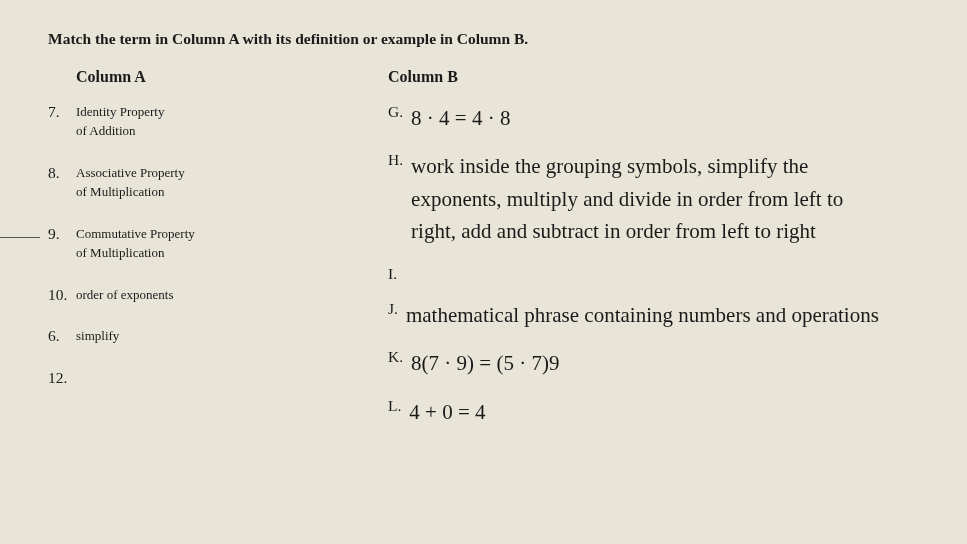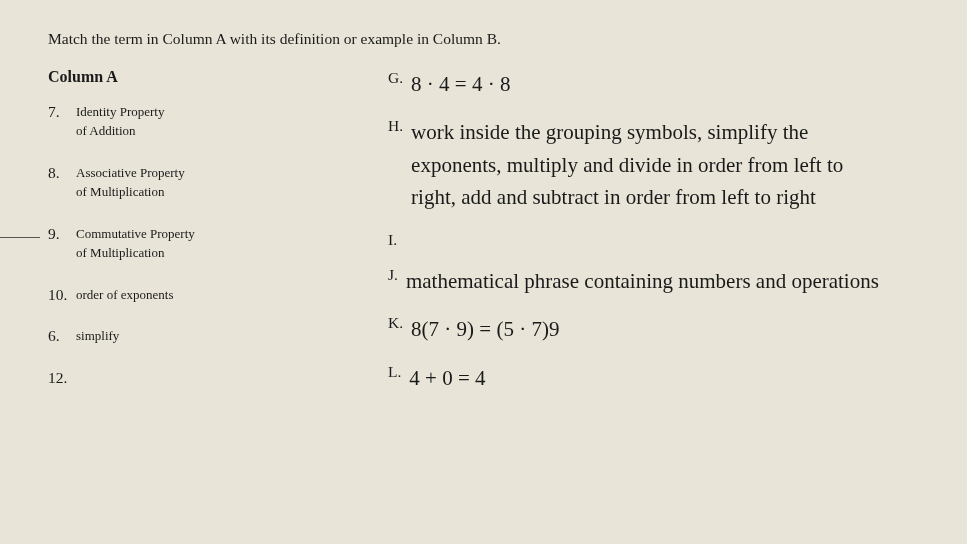--- a/index.html
+++ b/index.html
@@ -27,21 +27,21 @@
     }
 
     .instructions {
       font-size: 15.5px;
       margin-bottom: 18px;
       font-weight: normal;
       line-height: 1.4;
     }
 
     .instructions strong {
-      font-weight: normal;
+      font-weight: bold;
     }
 
     .columns-container {
       display: flex;
       flex-direction: row;
       align-items: flex-start;
       gap: 0;
     }
 
     .column-a {
@@ -50,20 +50,21 @@
     }
 
     .column-b {
       flex: 1;
     }
 
     .column-header {
       font-weight: bold;
       font-size: 16px;
       margin-bottom: 16px;
+      margin-left: 28px;
     }
 
     .column-b .column-header {
       margin-left: 0;
     }
 
     .column-a-items {
       list-style: none;
       position: relative;
     }
@@ -153,20 +154,21 @@
             <span class="item-number">6.</span>
             <div class="item-text">simplify</div>
           </li>
           <li class="col-a-item">
             <span class="item-number">12.</span>
           </li>
         </ul>
     </div>
 
     <div class="column-b">
+      <div class="column-header">Column B</div>
       <div class="column-b-list">
       <div class="col-b-item">
             <span class="item-letter">G.</span>
             <span class="item-def">8 · 4 = 4 · 8</span>
           </div>
           <div class="col-b-item">
             <span class="item-letter">H.</span>
             <span class="item-def">work inside the grouping symbols, simplify the exponents, multiply and divide in order from left to right, add and subtract in order from left to right</span>
           </div>
           <div class="col-b-item">

